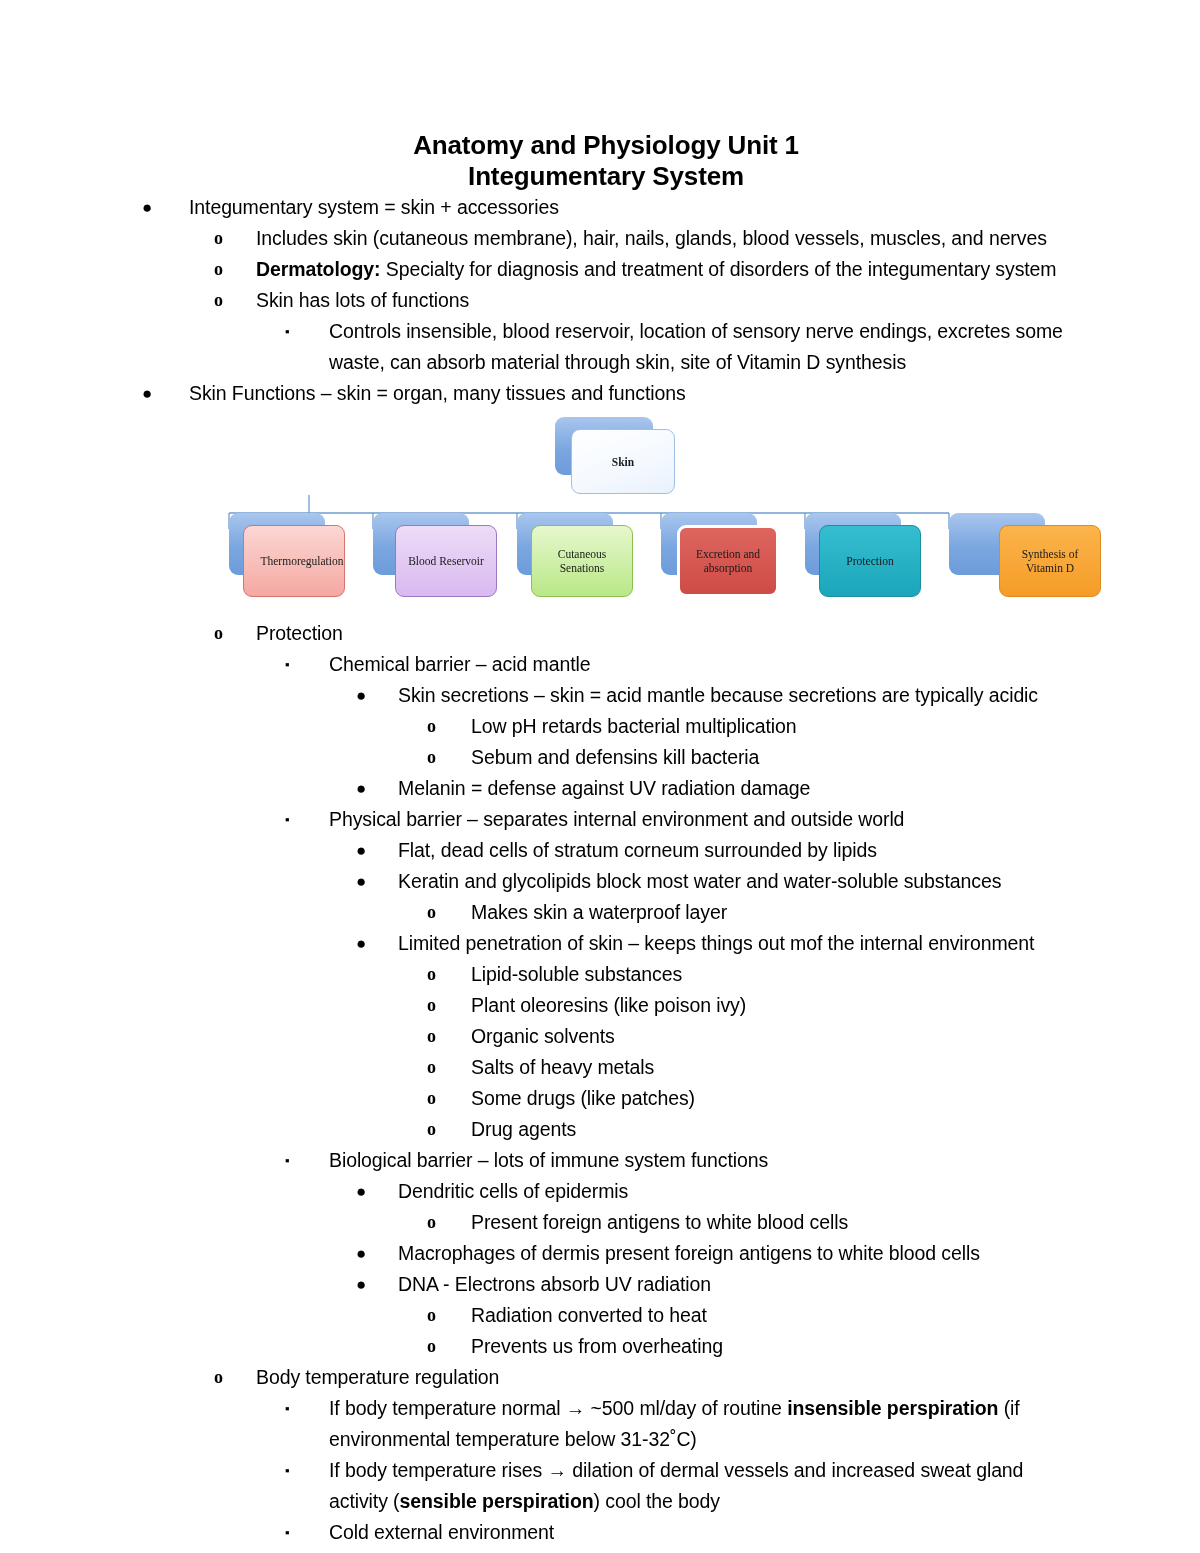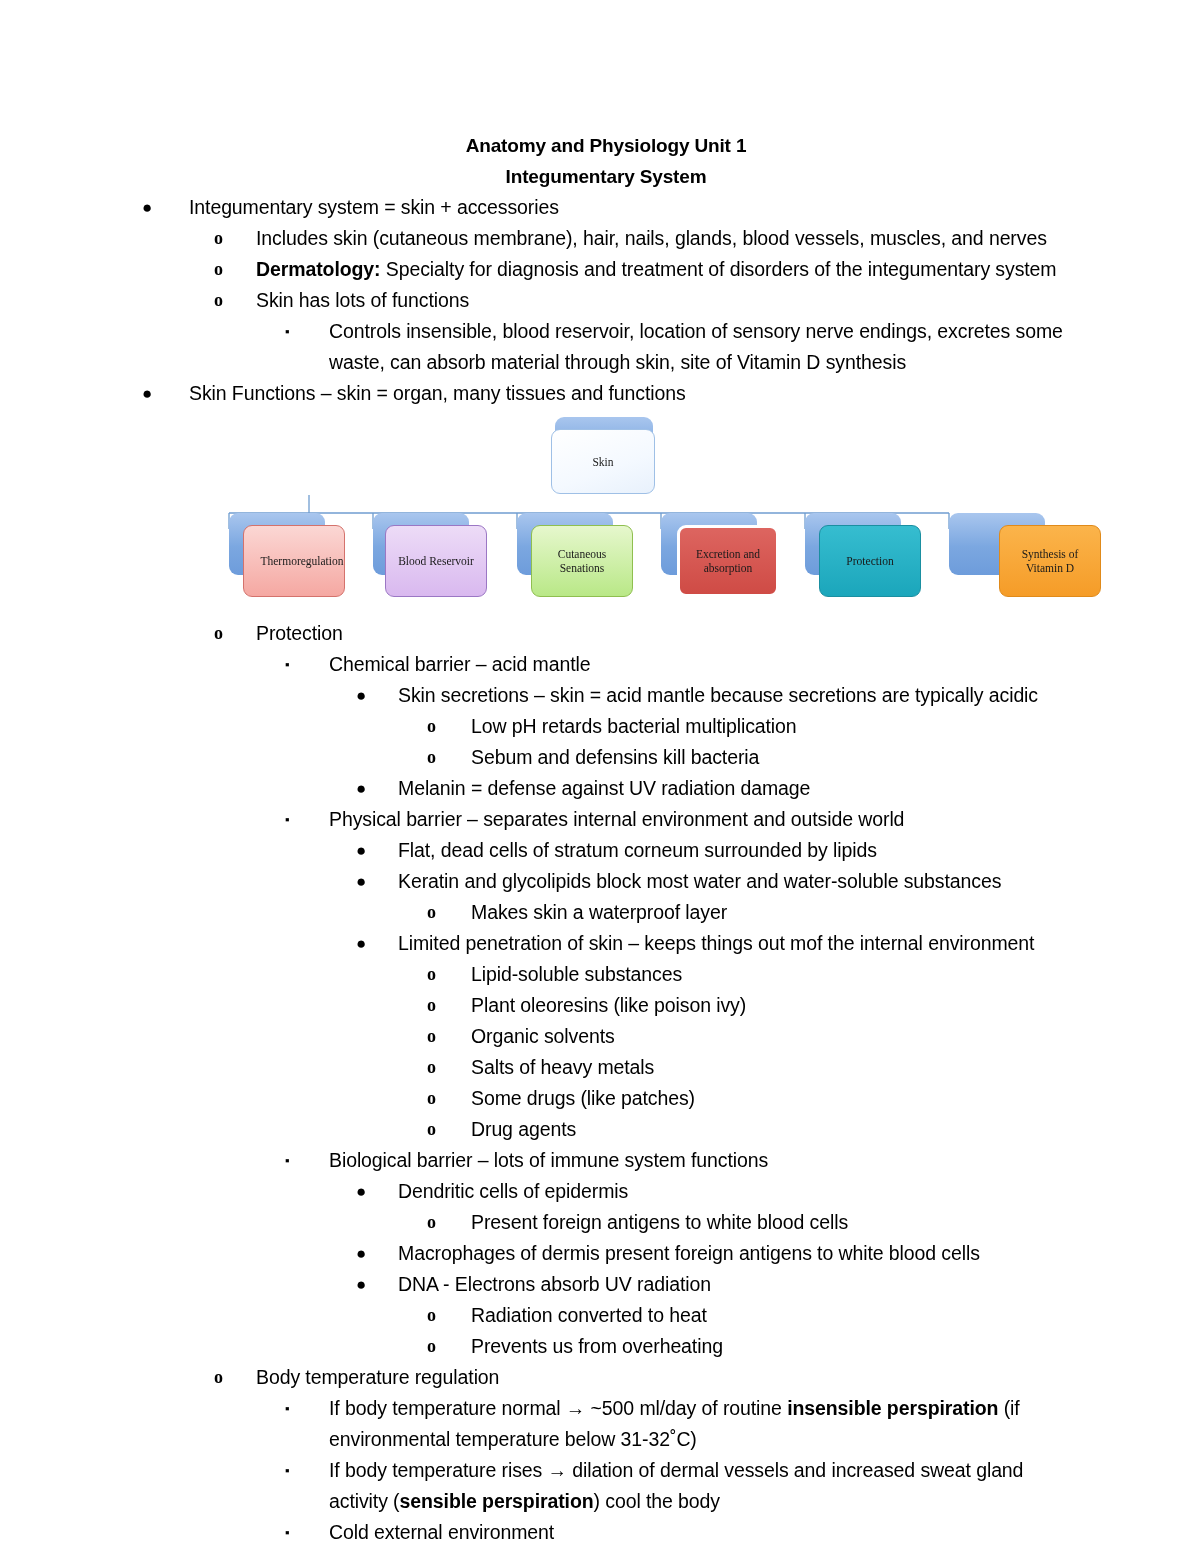--- a/index.html
+++ b/index.html
@@ -20,21 +20,21 @@
     position: relative;
     width: 1200px;
     height: 1553px;
     padding: 130px 118px 0 130px;
   }
 
   
   .doc-title {
     text-align: center;
     font-weight: bold;
-    font-size: 19px;
+    font-size: 26px;
     line-height: 31px;
     letter-spacing: -0.15px;
   }
 
   
   .outline { margin: 0; padding: 0; }
 
   .li {
     position: relative;
     display: block;
@@ -151,31 +151,31 @@
           <line x1="4" y1="96" x2="4" y2="112"></line>
           <line x1="148" y1="96" x2="148" y2="112"></line>
           <line x1="292" y1="96" x2="292" y2="112"></line>
           <line x1="436" y1="96" x2="436" y2="112"></line>
           <line x1="580" y1="96" x2="580" y2="112"></line>
           <line x1="724" y1="96" x2="724" y2="112"></line>
         </g>
       </svg>
 
       <div class="shadow" id="skin-shadow" style="left:330px;top:0px;"></div>
-      <div class="card" id="skin-card" style="left:326px;top:12px;">
+      <div class="card" id="skin-card" style="left:346px;top:12px;font-weight:bold;">
         <span>Skin</span>
       </div>
 
       <div class="shadow child-shadow" style="left:4px;"></div>
       <div class="card child-card" style="left:18px;background:linear-gradient(180deg,#fbd7d4 0%,#f5a8a2 100%);border:1.4px solid #d4726c;padding-left:20px;">
         <span>Thermoregulation</span>
       </div>
 
       <div class="shadow child-shadow" style="left:148px;"></div>
-      <div class="card child-card" style="left:160px;background:linear-gradient(180deg,#eddcf7 0%,#d9b9ef 100%);border:1.4px solid #9b77c4;">
+      <div class="card child-card" style="left:170px;background:linear-gradient(180deg,#eddcf7 0%,#d9b9ef 100%);border:1.4px solid #9b77c4;">
         <span>Blood Reservoir</span>
       </div>
 
       <div class="shadow child-shadow" style="left:292px;"></div>
       <div class="card child-card" style="left:306px;background:linear-gradient(180deg,#e6f7cd 0%,#b9e887 100%);border:1.4px solid #8fbf4f;">
         <span>Cutaneous Senations</span>
       </div>
 
       <div class="shadow child-shadow" style="left:436px;"></div>
       <div class="card child-card" style="left:452px;background:linear-gradient(180deg,#dd6560 0%,#cf4b45 100%);border:3px solid #ffffff;">

